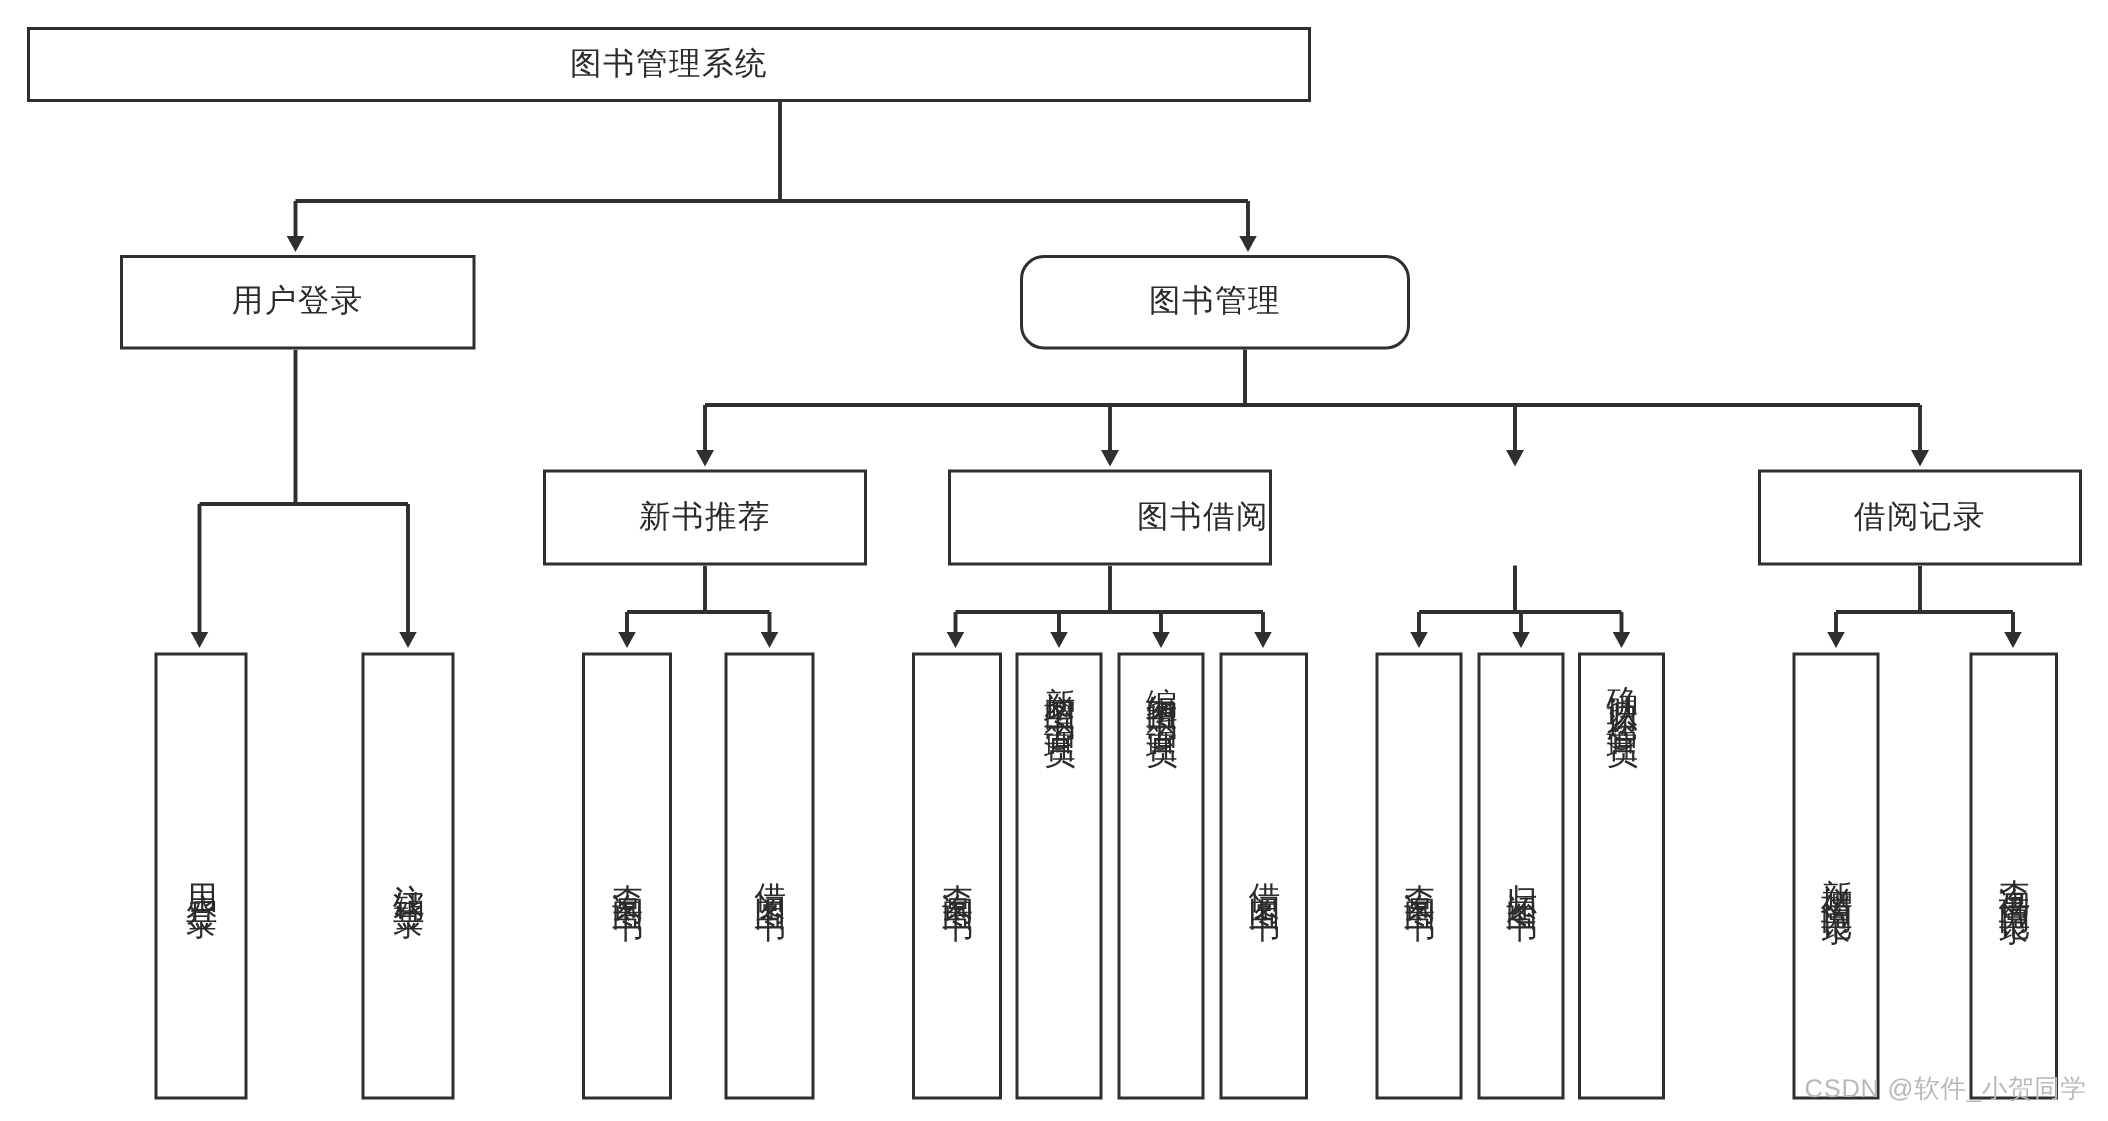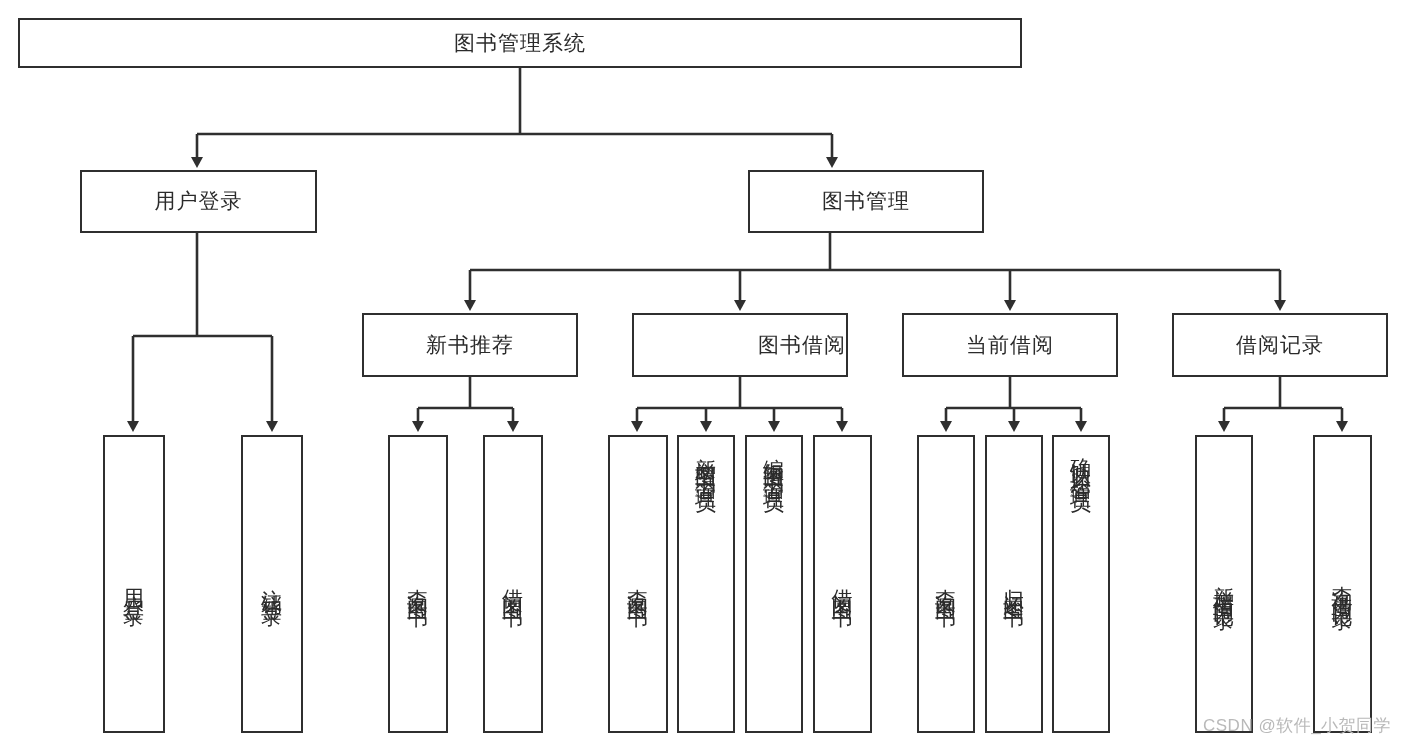--- a/index.html
+++ b/index.html
@@ -102,39 +102,36 @@
       <path d="M1014,408 L1014,422" marker-end="url(#arrow)"></path>
       <path d="M1081,408 L1081,422" marker-end="url(#arrow)"></path>
 
       <path d="M1280,377 L1280,408"></path>
       <path d="M1224,408 L1342,408"></path>
       <path d="M1224,408 L1224,422" marker-end="url(#arrow)"></path>
       <path d="M1342,408 L1342,422" marker-end="url(#arrow)"></path>
     </g>
   </svg>
 
-  <div class="node" style="left:18px;top:18px;width:1004px;height:50px;">
+  <div class="node" style="left:18px;top:18px;width:856px;height:50px;">
     <span class="label">图书管理系统</span>
   </div>
 
   <div class="node" style="left:80px;top:170px;width:237px;height:63px;">
     <span class="label">用户登录</span>
   </div>
-  <div class="node" style="left:748px;top:170px;width:236px;height:63px;">
+  <div class="node" style="left:680px;top:170px;width:260px;height:63px;border-radius:16px;">
     <span class="label">图书管理</span>
   </div>
 
   <div class="node" style="left:362px;top:313px;width:216px;height:64px;">
     <span class="label">新书推荐</span>
   </div>
   <div class="node" style="left:632px;top:313px;width:216px;height:64px;justify-content:flex-end;">
     <span class="label">图书借阅</span>
-  </div>
-  <div class="node" style="left:902px;top:313px;width:216px;height:64px;">
-    <span class="label">当前借阅</span>
   </div>
   <div class="node" style="left:1172px;top:313px;width:216px;height:64px;">
     <span class="label">借阅记录</span>
   </div>
 
   <div class="node leaf" style="left:103px;top:435px;width:62px;height:298px;">
     <span class="label">用户登录</span>
   </div>
   <div class="node leaf" style="left:241px;top:435px;width:62px;height:298px;">
     <span class="label">注销登录</span>

